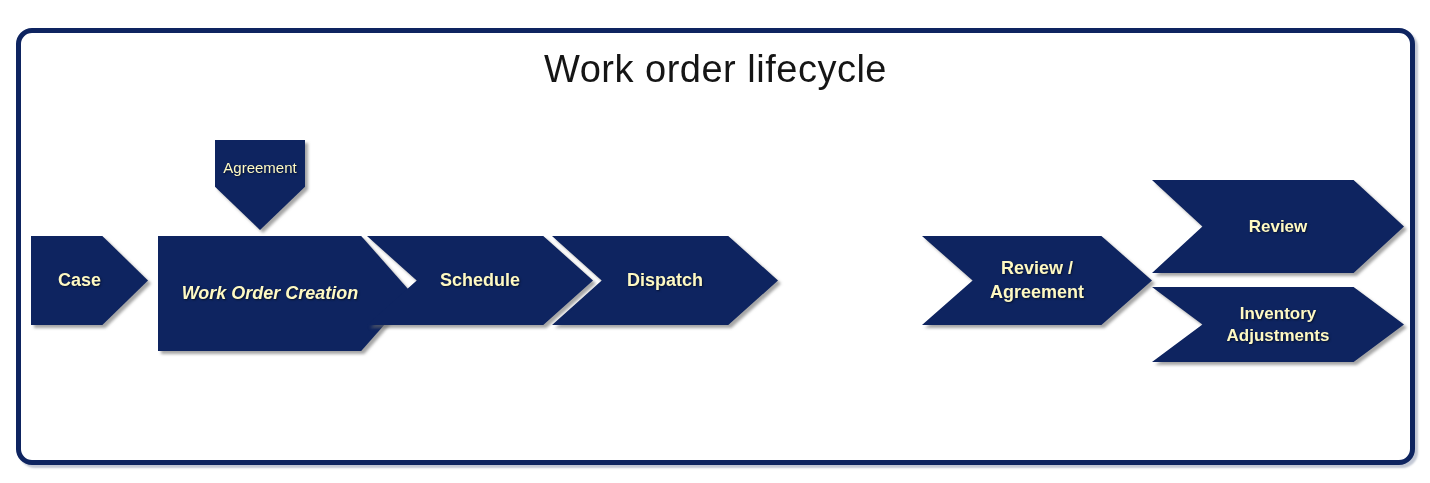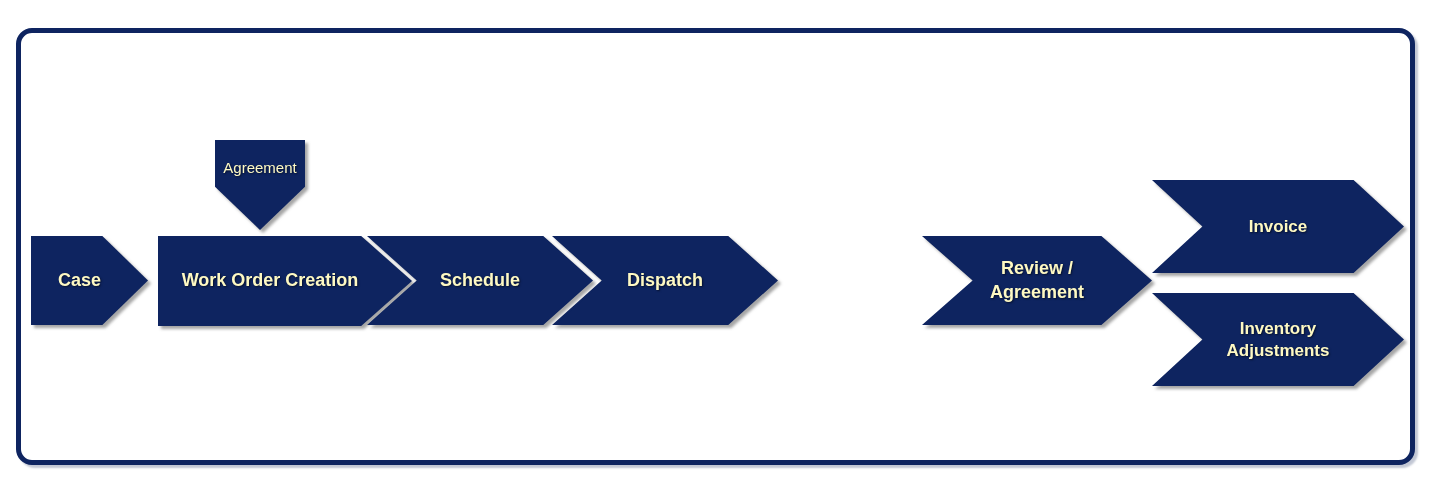--- a/index.html
+++ b/index.html
@@ -72,50 +72,51 @@
   }
   .lbl.small {
     font-weight: 400;
     font-size: 15px;
   }
   
   .case        { left: 31px;   top: 236px; width: 117px; height: 89px; }
   .case .shape { --tip: 61%; }
   .case .lbl   { padding-right: 20px; }
 
-  .woc         { left: 158px;  top: 236px; width: 254px; height: 90px; }
+  .woc         { left: 158px;  top: 236px; width: 254px; height: 115px; font-style: italic; }
   .woc .shape  { --tip: 80%; }
   .woc .lbl    { padding-right: 30px; }
 
   .chev .shape { --tip: 78%; --notch: 22%; }
   .schedule    { left: 367px;  top: 236px; width: 226px; height: 89px; }
   .dispatch    { left: 552px;  top: 236px; width: 226px; height: 89px; }
   .service     { left: 737px;  top: 236px; width: 226px; height: 89px; }
   .review      { left: 922px;  top: 236px; width: 230px; height: 89px; }
   .review .lbl { width: 112px; }
 
   .branch .shape { --tip: 80%; --notch: 20%; }
   .invoice     { left: 1152px; top: 180px; width: 252px; height: 93px; }
-  .inventory   { left: 1152px; top: 287px; width: 252px; height: 93px; margin-top: 6px; }
+  .inventory   { left: 1152px; top: 287px; width: 252px; height: 75px; }
   .inventory .lbl { width: 142px; font-size: 17px; }
   .invoice .lbl   { font-size: 17px; }
 
   .agreement   { left: 215px;  top: 140px; width: 90px;  height: 90px; }
   .agreement .lbl { padding-bottom: 34px; }
 
   .salesorder  { left: 215px;  top: 333px; width: 89px;  height: 93px; }
   .salesorder .lbl { padding-top: 34px; font-size: 16px; }
 </style>
 </head>
 <body>
 
 <div id="canvas">
 
   <div class="frame"></div>
 
+  <div class="title">Work order lifecycle</div>
 
   <div class="wrap agreement">
     <div class="shape pent-down">
       <span class="lbl small">Agreement</span>
     </div>
   </div>
 
 
   <div class="wrap case">
     <div class="shape">
@@ -143,21 +144,21 @@
 
 
   <div class="wrap chev review">
     <div class="shape">
       <span class="lbl">Review / Agreement</span>
     </div>
   </div>
 
   <div class="wrap branch invoice">
     <div class="shape">
-      <span class="lbl">Invoice</span>
+      <span class="lbl">Review</span>
     </div>
   </div>
 
   <div class="wrap branch inventory">
     <div class="shape">
       <span class="lbl">Inventory Adjustments</span>
     </div>
   </div>
 
 </div>

